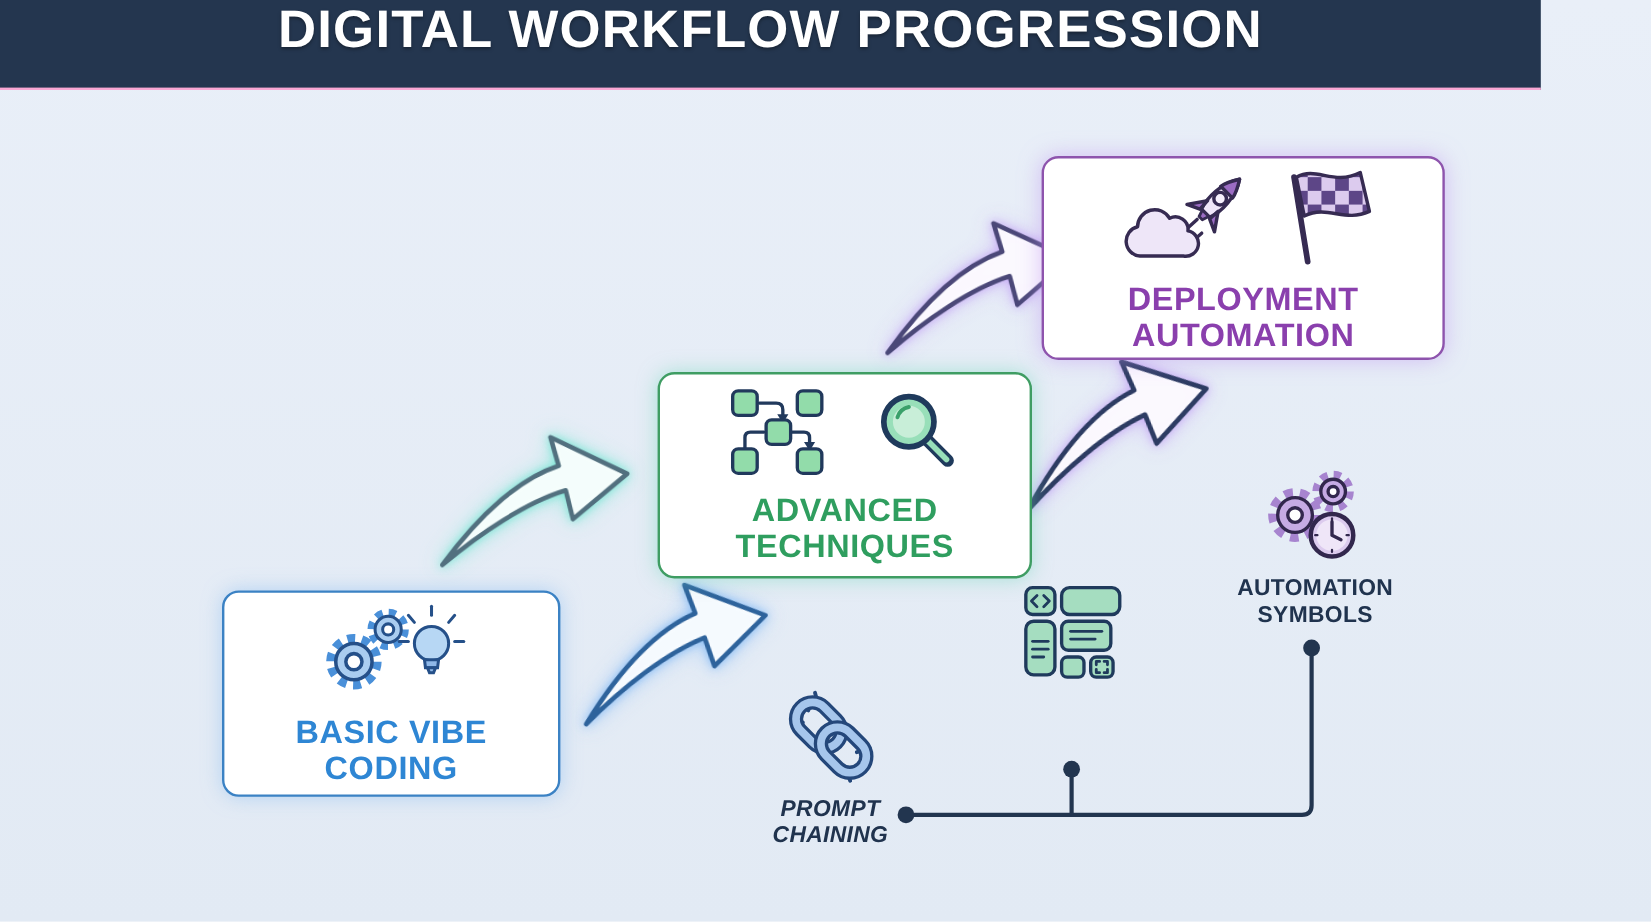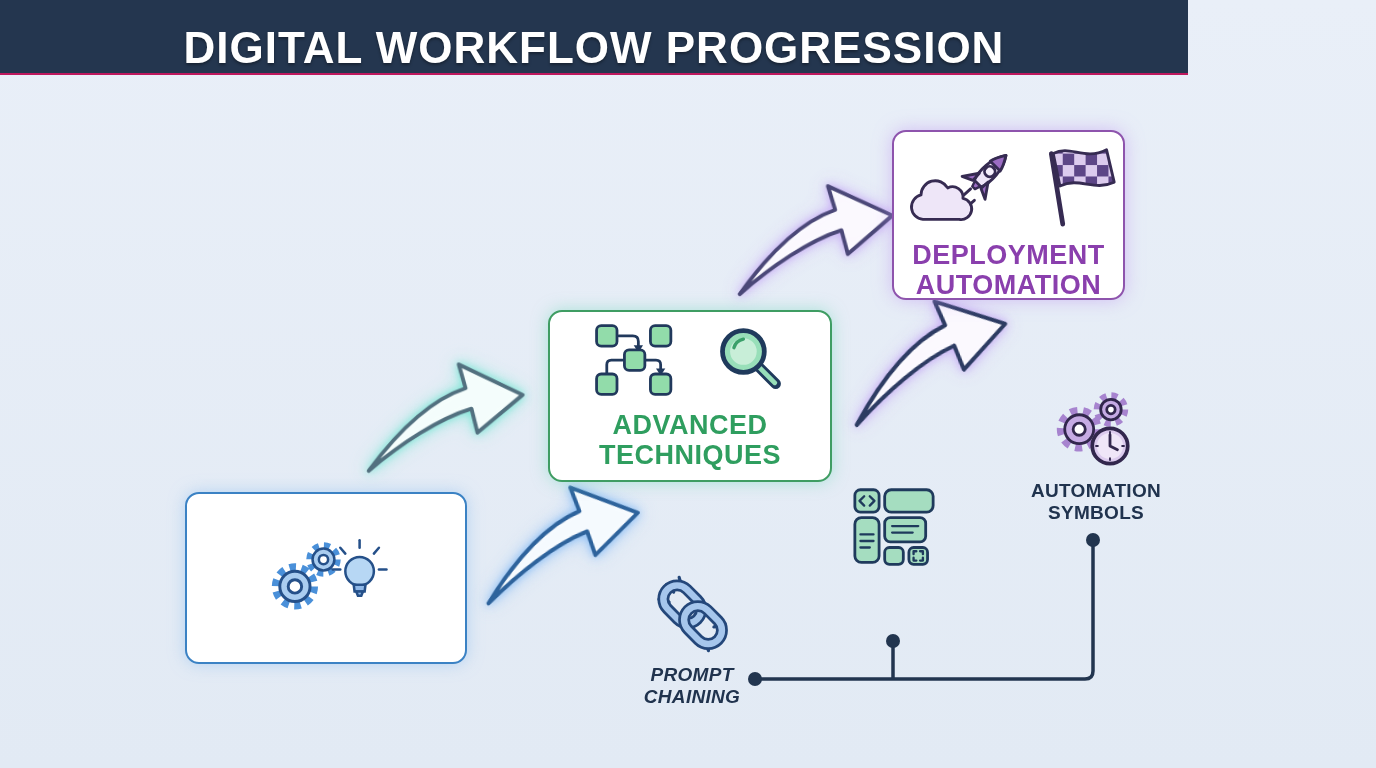--- a/index.html
+++ b/index.html
@@ -3,23 +3,23 @@
 <meta charset="utf-8">
 <style>
   * { margin: 0; padding: 0; box-sizing: border-box; }
   html, body { width: 1376px; height: 768px; overflow: hidden; }
   body {
     font-family: "Liberation Sans", sans-serif;
     background: linear-gradient(180deg, #e9eff8 0%, #e2eaf4 100%);
     position: relative;
   }
   .header {
-    position: absolute; left: 0; top: 0; width: 1188px; height: 75px;
-    background: #24364f; border-bottom: 2px solid #be185d;
-    display: flex; align-items: flex-end; justify-content: center;
+    position: absolute; left: 0; top: 0; width: 1284px; height: 75px;
+    background: #24364f; border-bottom: 2px solid #f9a8d4;
+    display: flex; align-items: flex-start; justify-content: center;
   }
   .header h1 {
     color: #ffffff; font-size: 44px; font-weight: 700;
     letter-spacing: 1px; text-shadow: 0 2px 3px rgba(0,0,0,0.35);
   }
   .stage-box {
     position: absolute; background: #ffffff; border-radius: 14px;
     display: flex; flex-direction: column; align-items: center;
     justify-content: center; gap: 10px; padding: 10px 8px;
   }
@@ -27,27 +27,27 @@
   .stage-label {
     font-weight: 700; text-align: center; white-space: pre-line;
     line-height: 1.12; letter-spacing: 0.5px; font-size: 27px;
   }
   #box-basic {
     left: 185px; top: 492px; width: 282px; height: 172px;
     border: 2.5px solid #3b82c4; box-shadow: 0 0 16px rgba(140,190,240,0.55);
   }
   #box-basic .stage-label { color: #2e86d4; }
   #box-advanced {
-    left: 548px; top: 310px; width: 284px; height: 172px;
+    left: 548px; top: 310px; width: 312px; height: 172px;
     border: 2.5px solid #3f9d63; box-shadow: 0 0 16px rgba(110,215,185,0.5);
   }
   #box-advanced .stage-label { color: #2f9e5f; }
   #box-deployment {
-    left: 892px; top: 130px; width: 233px; height: 170px;
-    border: 2.5px solid #8e54ad; box-shadow: 0 0 18px rgba(190,150,240,0.55); justify-content: space-between;
+    left: 868px; top: 130px; width: 336px; height: 170px;
+    border: 2.5px solid #8e54ad; box-shadow: 0 0 18px rgba(190,150,240,0.55);
   }
   #box-deployment .stage-label { color: #8a3fad; }
   .sub-item {
     position: absolute; display: flex; flex-direction: column;
     align-items: center; gap: 6px;
   }
   .sub-label {
     font-weight: 700; font-size: 19px; color: #20334e; text-align: center;
     white-space: pre-line; line-height: 1.15; letter-spacing: 0.3px;
   }
@@ -118,20 +118,22 @@
         <line x1="98" y1="21" x2="92" y2="14"></line>
         <line x1="132" y1="21" x2="138" y2="14"></line>
         <line x1="92" y1="40" x2="83" y2="40"></line>
         <line x1="138" y1="40" x2="147" y2="40"></line>
         <circle cx="115" cy="42" r="17" fill="#b7d7f4"></circle>
         <path d="M108,58 L122,58 L121,66 L109,66 Z" fill="#8fb8e8"></path>
         <path d="M111,66 L119,66 L117,71 L113,71 Z" fill="#8fb8e8"></path>
       </g>
     </svg>
   </div>
+  <div class="stage-label">BASIC VIBE
+CODING</div>
 </div>
 
 <div id="box-advanced" class="stage-box">
   <div class="icon-row" style="gap:18px">
     <svg width="104" height="78" viewBox="0 0 112 84">
       <g stroke="#21395c" stroke-width="3" fill="none" stroke-linecap="round">
         <path d="M30,15 L45,15 Q51,15 51,21 L51,27"></path>
         <path d="M58,41 L70,41 Q75,41 75,46 L75,52"></path>
         <path d="M17,55 L17,46 Q17,41 22,41 L34,41"></path>
       </g>

